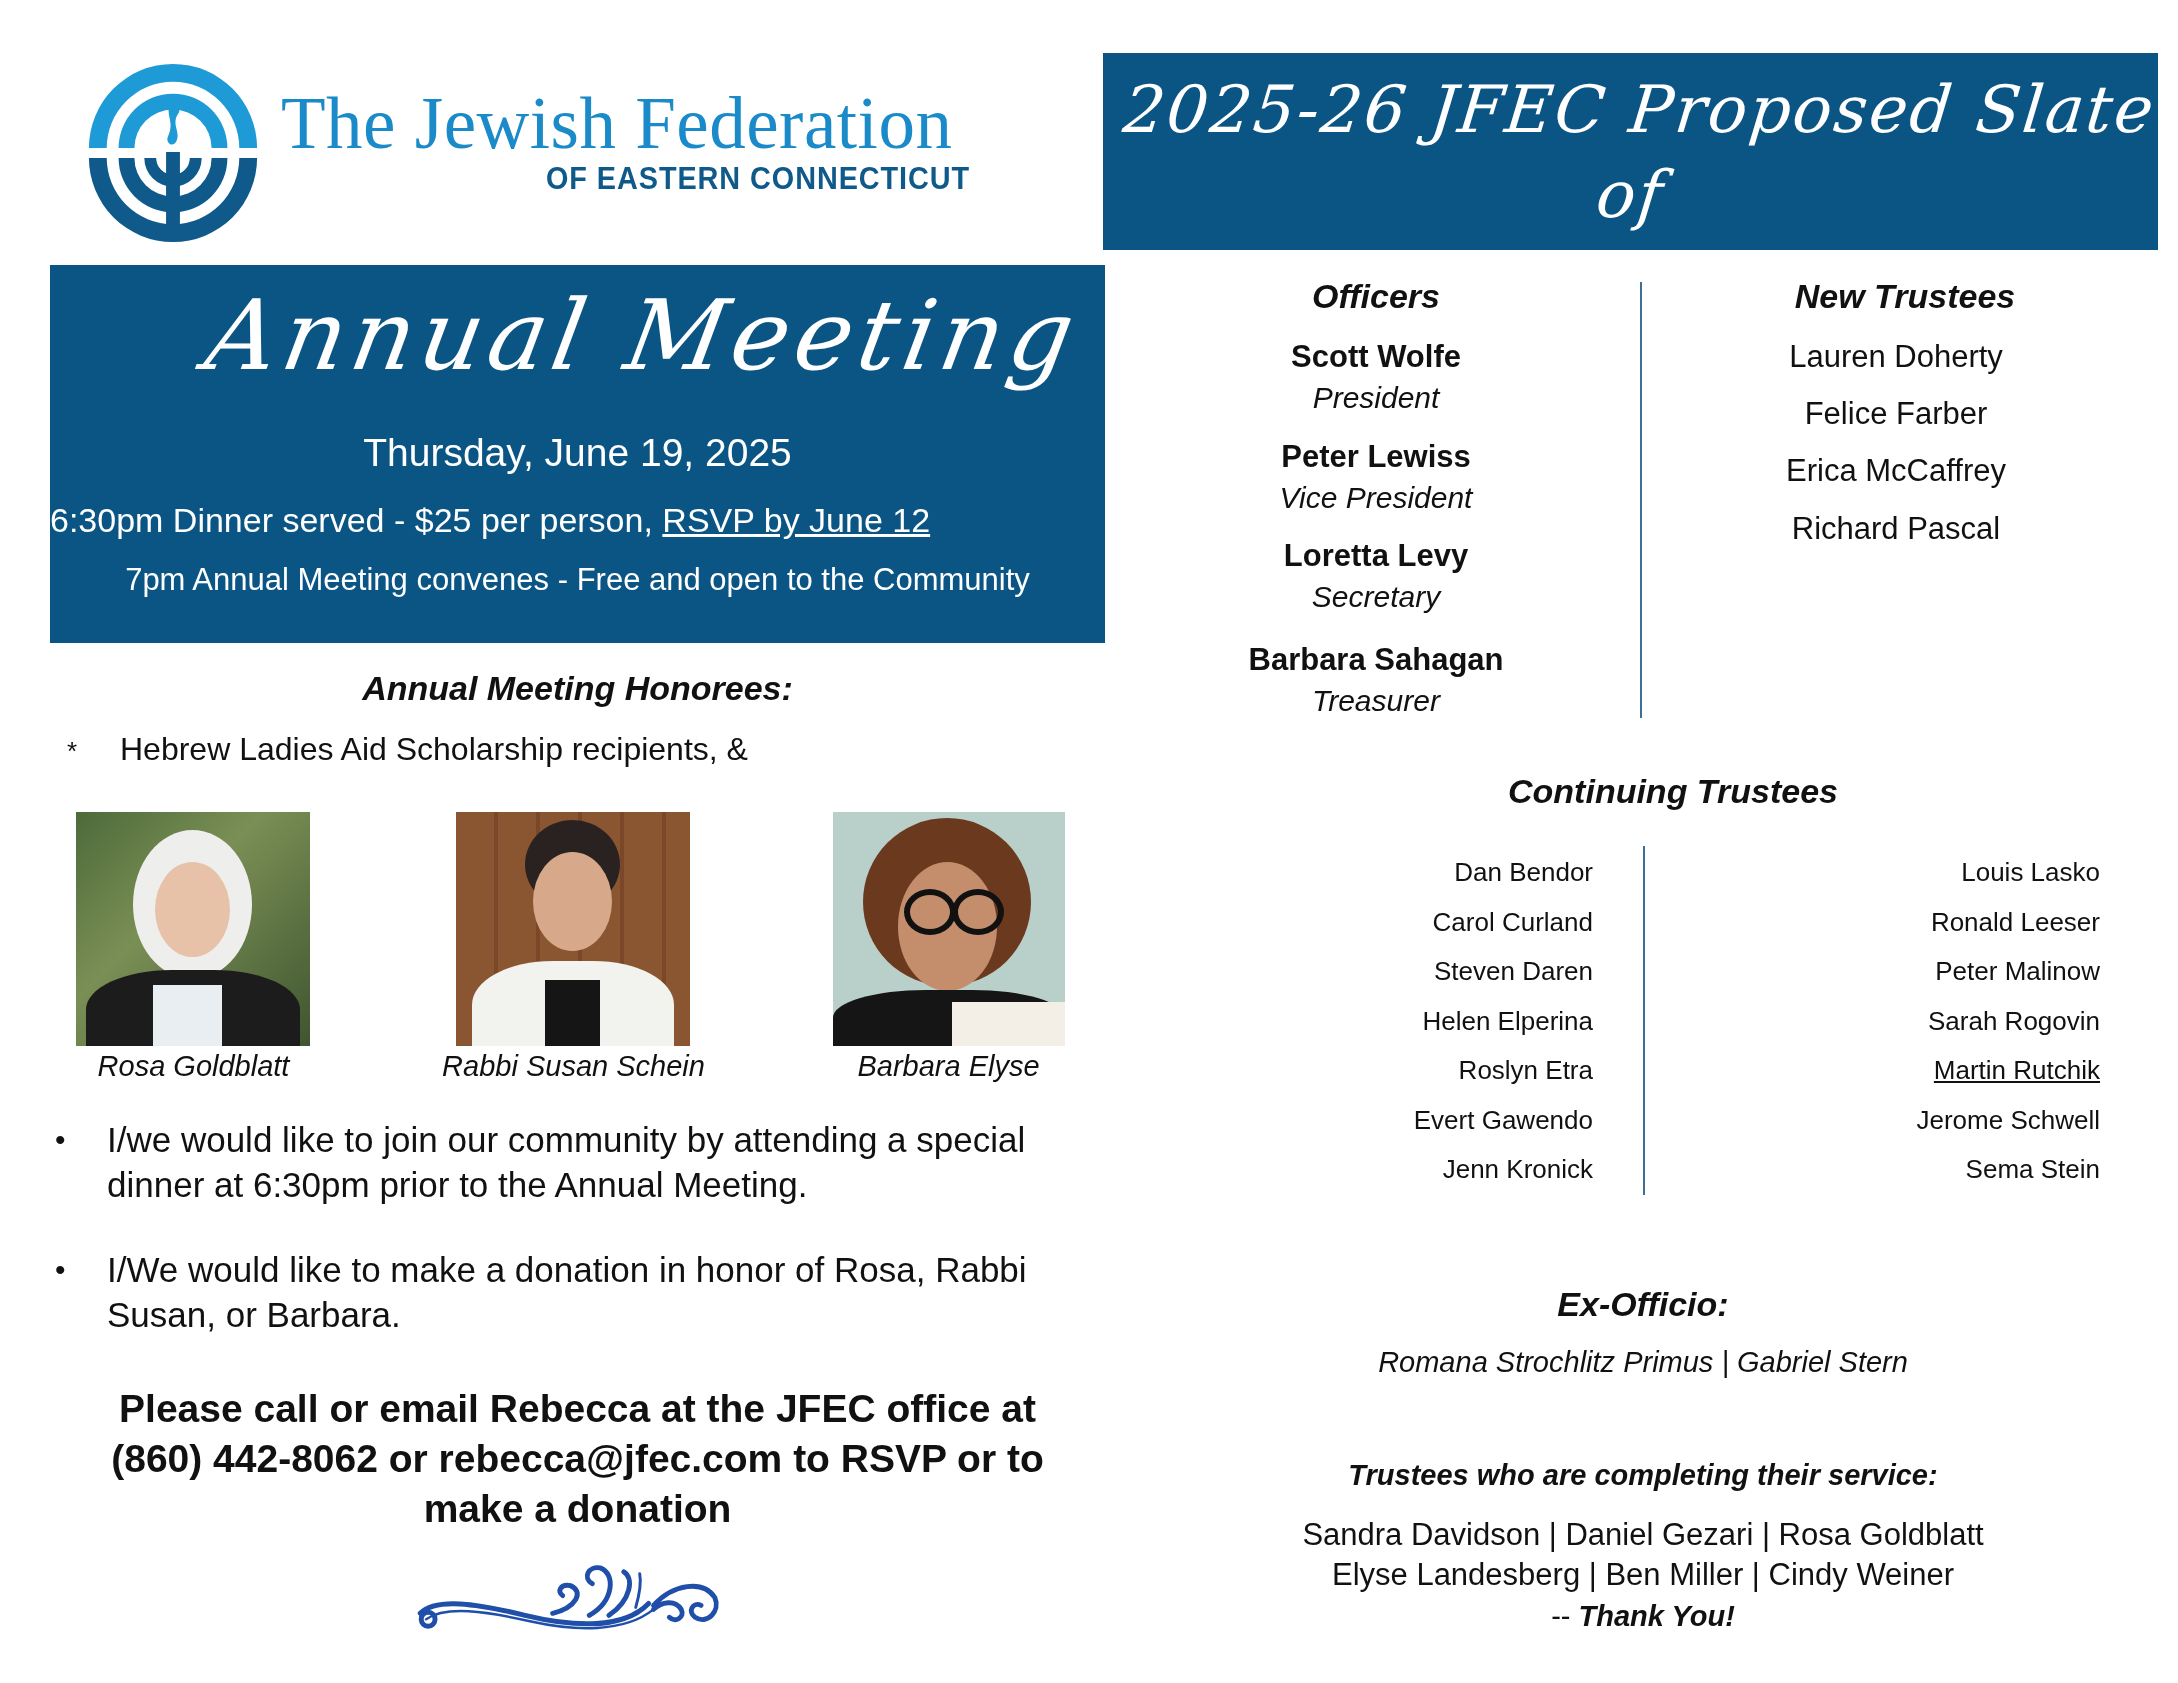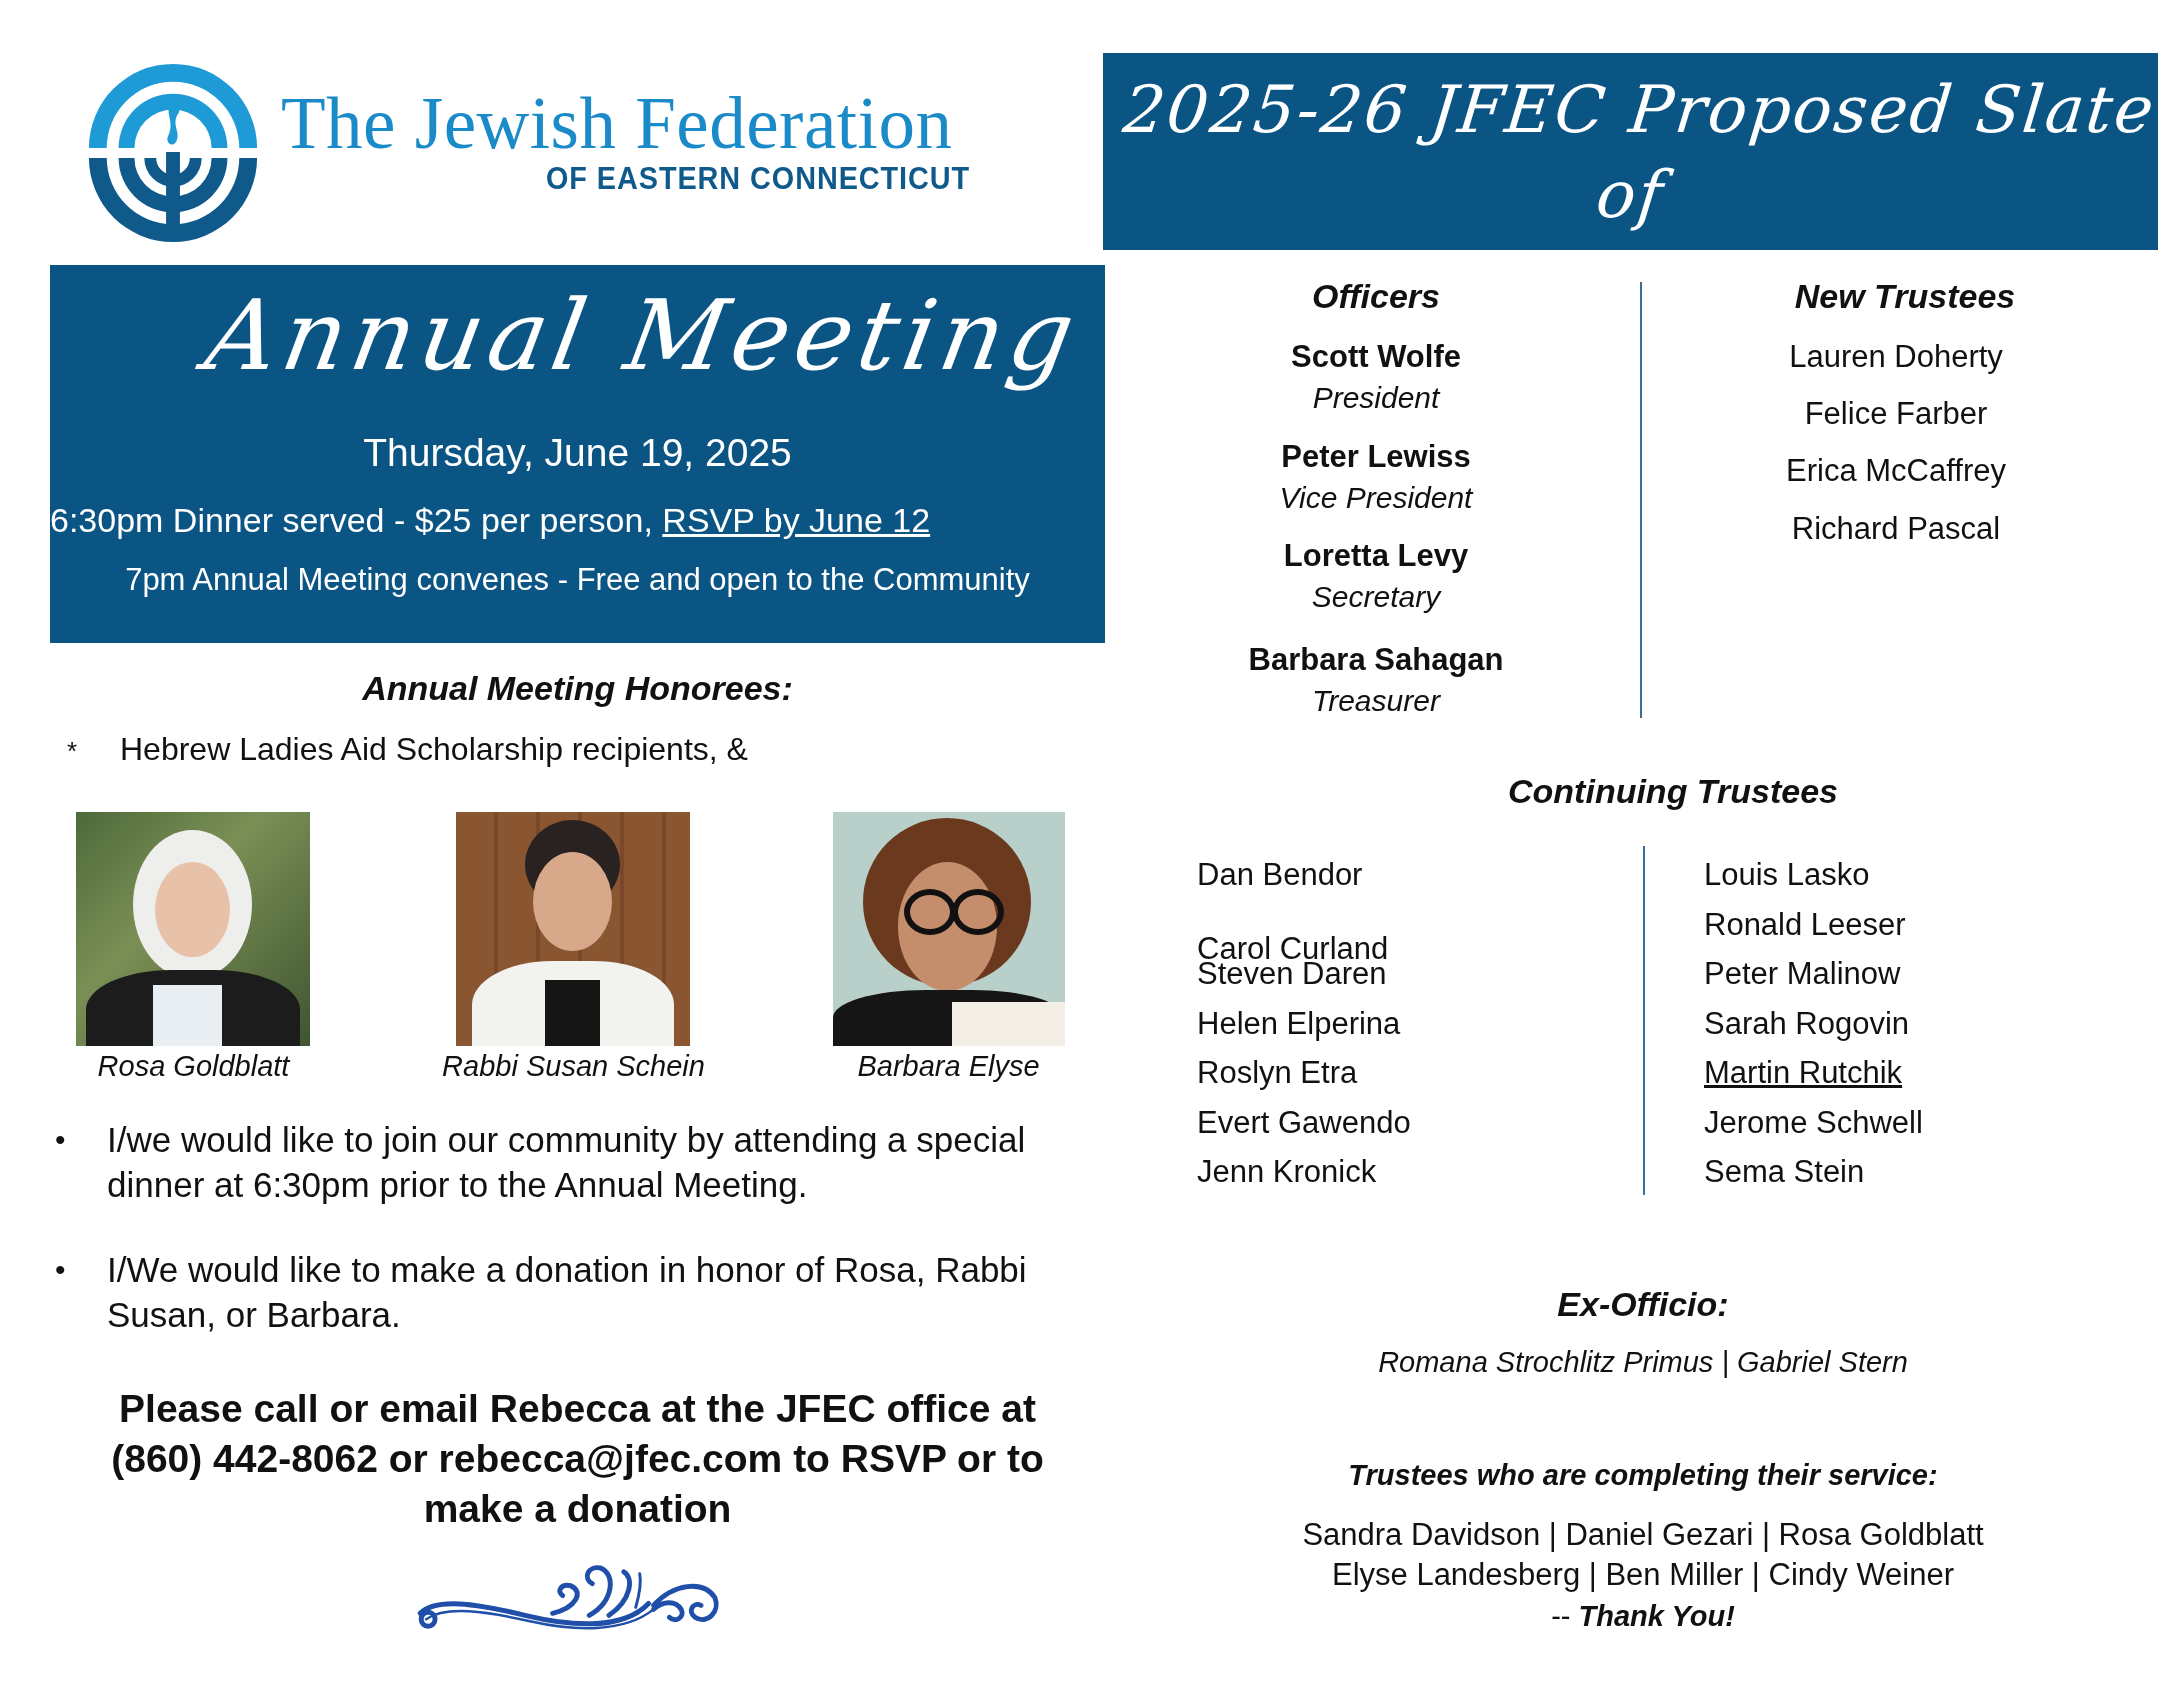--- a/index.html
+++ b/index.html
@@ -46,21 +46,21 @@
   #officers-heading{left:1178px;width:396px;top:277px;}
   #newtrustees-heading{left:1707px;width:396px;top:277px;}
   .officer{position:absolute;left:1178px;width:396px;text-align:center;}
   .officer .nm{font-size:31px;font-weight:bold;line-height:40px;}
   .officer .rl{font-size:30px;font-style:italic;line-height:42px;}
   .divider{position:absolute;width:2px;background:#3b6f99;}
   #div-top{left:1640px;top:282px;height:436px;}
   #div-bottom{left:1643px;top:846px;height:349px;}
   .new-trustee{position:absolute;left:1698px;width:396px;text-align:center;font-size:31px;}
   #cont-heading{left:1475px;width:396px;top:772px;}
-  .cont{position:absolute;width:396px;text-align:left;font-size:31px;}
+  .cont{position:absolute;width:396px;text-align:right;font-size:26px;}
   #exofficio-heading{left:1445px;width:396px;top:1285px;font-size:34px;font-weight:bold;font-style:italic;}
   #exofficio-names{left:1247px;width:792px;top:1346px;font-size:29px;font-style:italic;text-align:center;}
   #completing-heading{left:1247px;width:792px;top:1459px;font-size:29px;font-weight:bold;font-style:italic;text-align:center;}
   .completing-line{position:absolute;left:1247px;width:792px;text-align:center;font-size:31px;}
   #thankyou{left:1247px;width:792px;top:1600px;text-align:center;font-size:29px;}
   #thankyou b{font-style:italic;}
 </style>
 </head>
 <body>
 
@@ -177,21 +177,21 @@
 <div class="divider" id="div-top"></div>
 
 <div class="abs center col-heading" id="newtrustees-heading">New Trustees</div>
 <div class="new-trustee" style="top:339px;">Lauren Doherty</div>
 <div class="new-trustee" style="top:396px;">Felice Farber</div>
 <div class="new-trustee" style="top:453px;">Erica McCaffrey</div>
 <div class="new-trustee" style="top:511px;">Richard Pascal</div>
 
 <div class="abs center col-heading" id="cont-heading">Continuing Trustees</div>
 <div class="cont" style="left:1197px;top:857px;">Dan Bendor</div>
-<div class="cont" style="left:1197px;top:907px;margin-top:24px;">Carol Curland</div>
+<div class="cont" style="left:1197px;top:907px;">Carol Curland</div>
 <div class="cont" style="left:1197px;top:956px;">Steven Daren</div>
 <div class="cont" style="left:1197px;top:1006px;">Helen Elperina</div>
 <div class="cont" style="left:1197px;top:1055px;">Roslyn Etra</div>
 <div class="cont" style="left:1197px;top:1105px;">Evert Gawendo</div>
 <div class="cont" style="left:1197px;top:1154px;">Jenn Kronick</div>
 
 <div class="divider" id="div-bottom"></div>
 
 <div class="cont" style="left:1704px;top:857px;">Louis Lasko</div>
 <div class="cont" style="left:1704px;top:907px;">Ronald Leeser</div>

